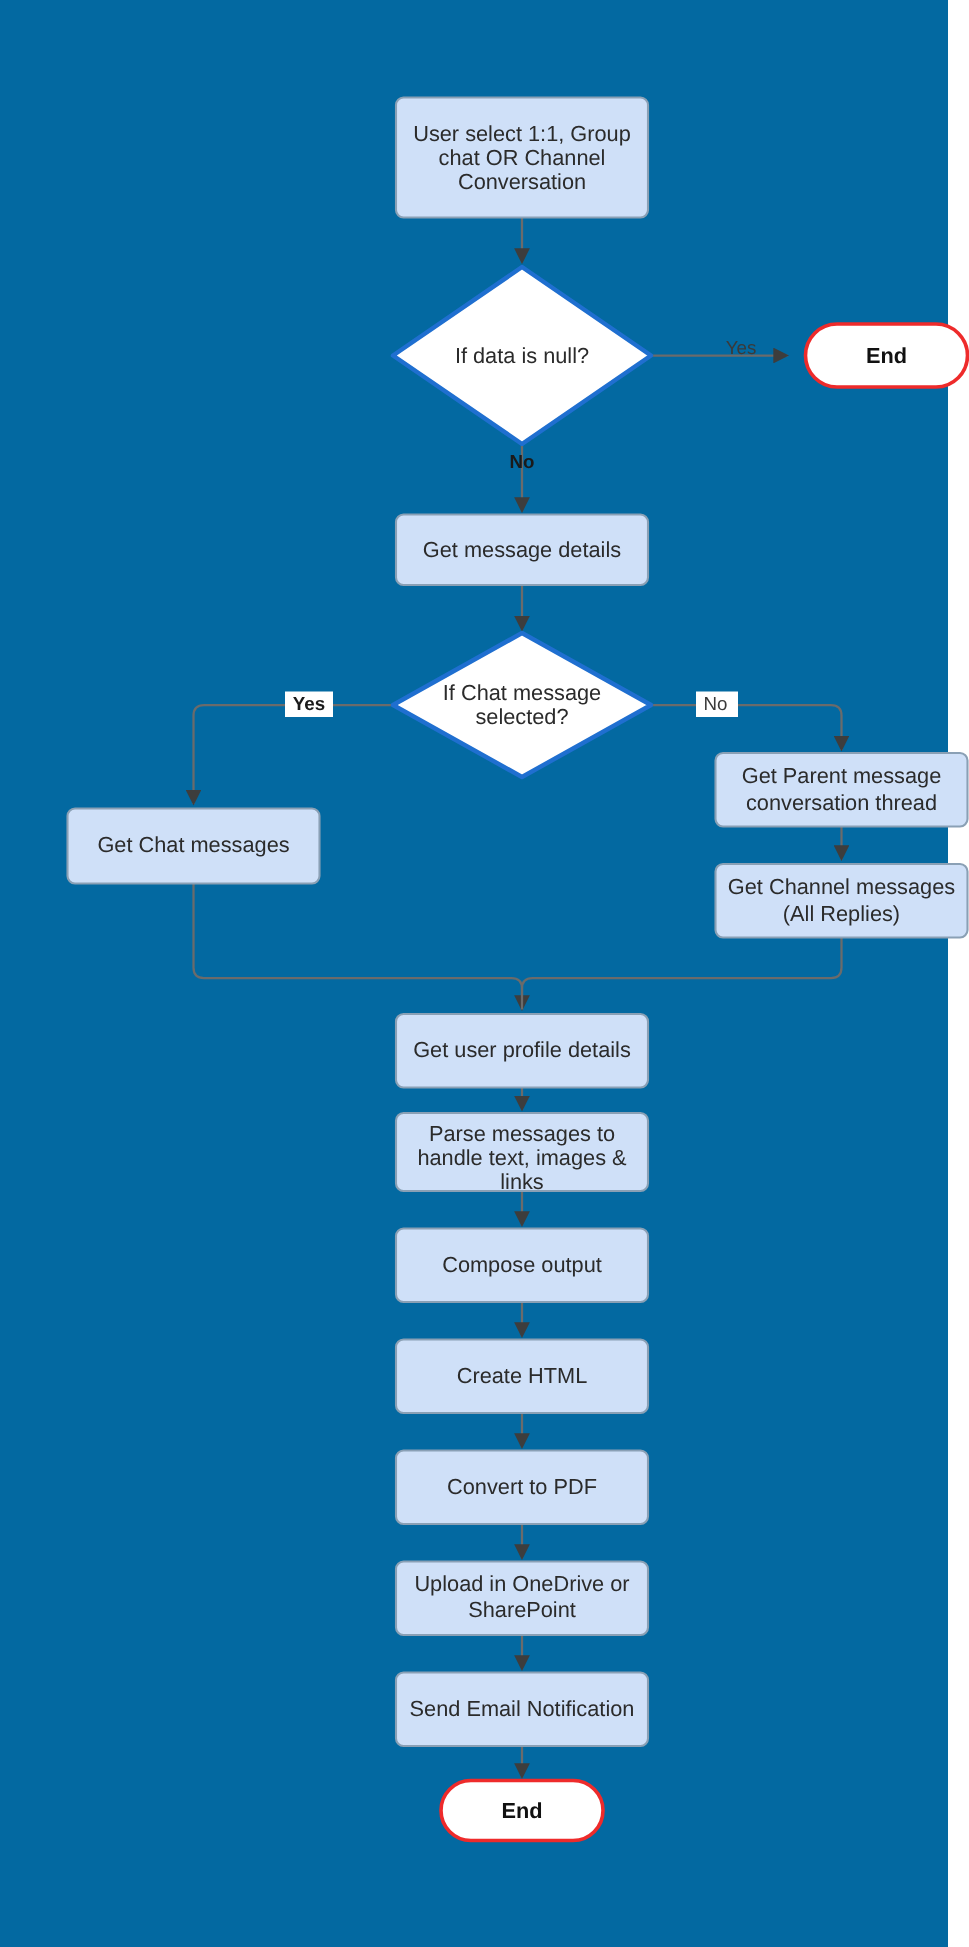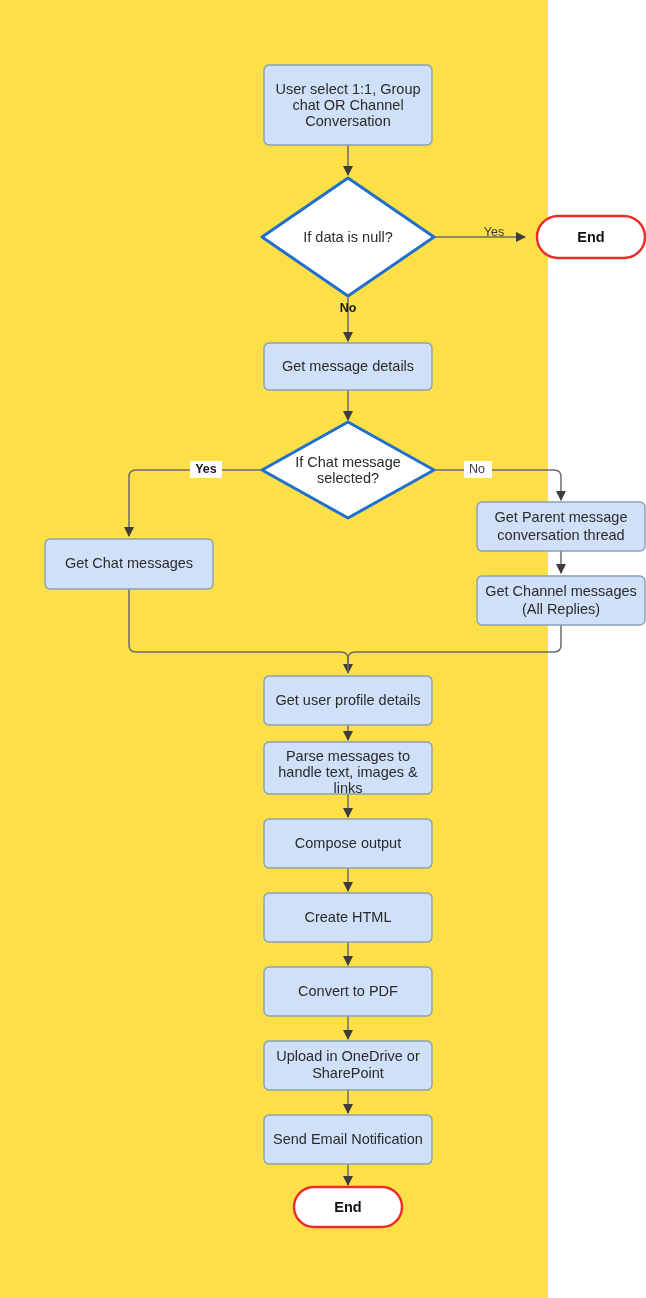--- a/index.html
+++ b/index.html
@@ -8,23 +8,23 @@
     background: #ffffff;
   }
   body {
     width: 646px;
     height: 1298px;
     font-family: "Liberation Sans", sans-serif;
     overflow: hidden;
   }
   #flowchart-root {
     position: relative;
-    width: 548px;
+    width: 632px;
     height: 1298px;
-    background: #fde047;
+    background: #0369a1;
   }
   svg.fc {
     display: block;
     width: 646px;
     height: 1298px;
   }
   .node-text {
     font-family: "Liberation Sans", sans-serif;
     font-size: 14.5px;
     fill: #2b2b2b;

